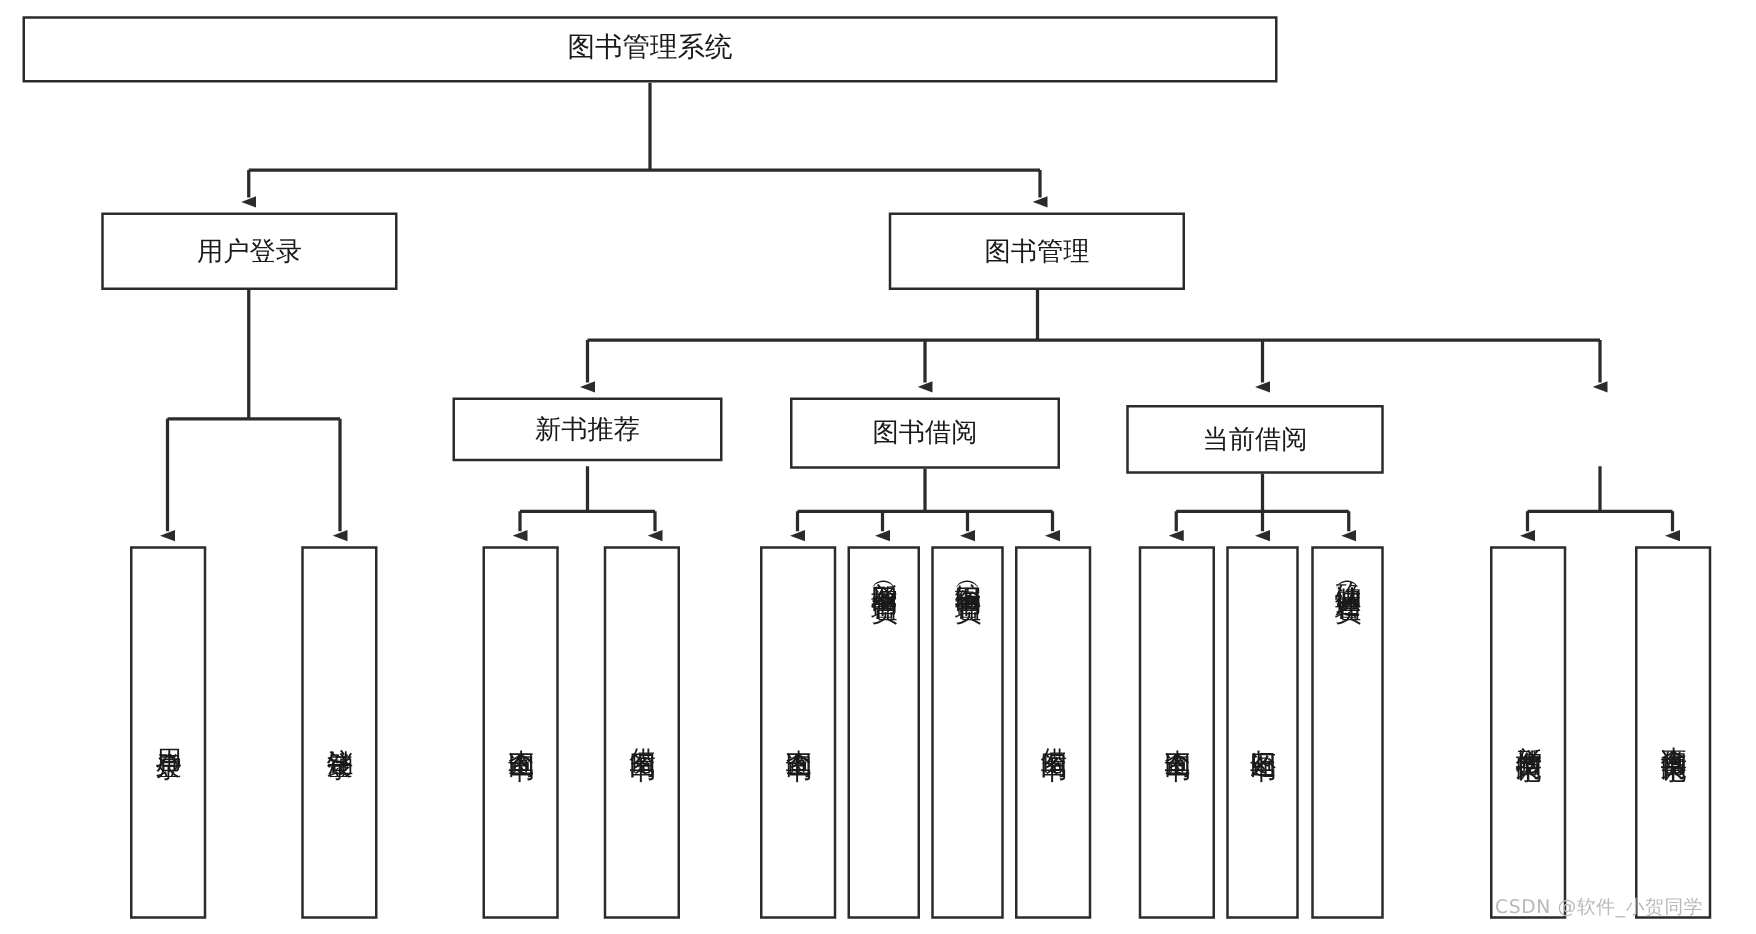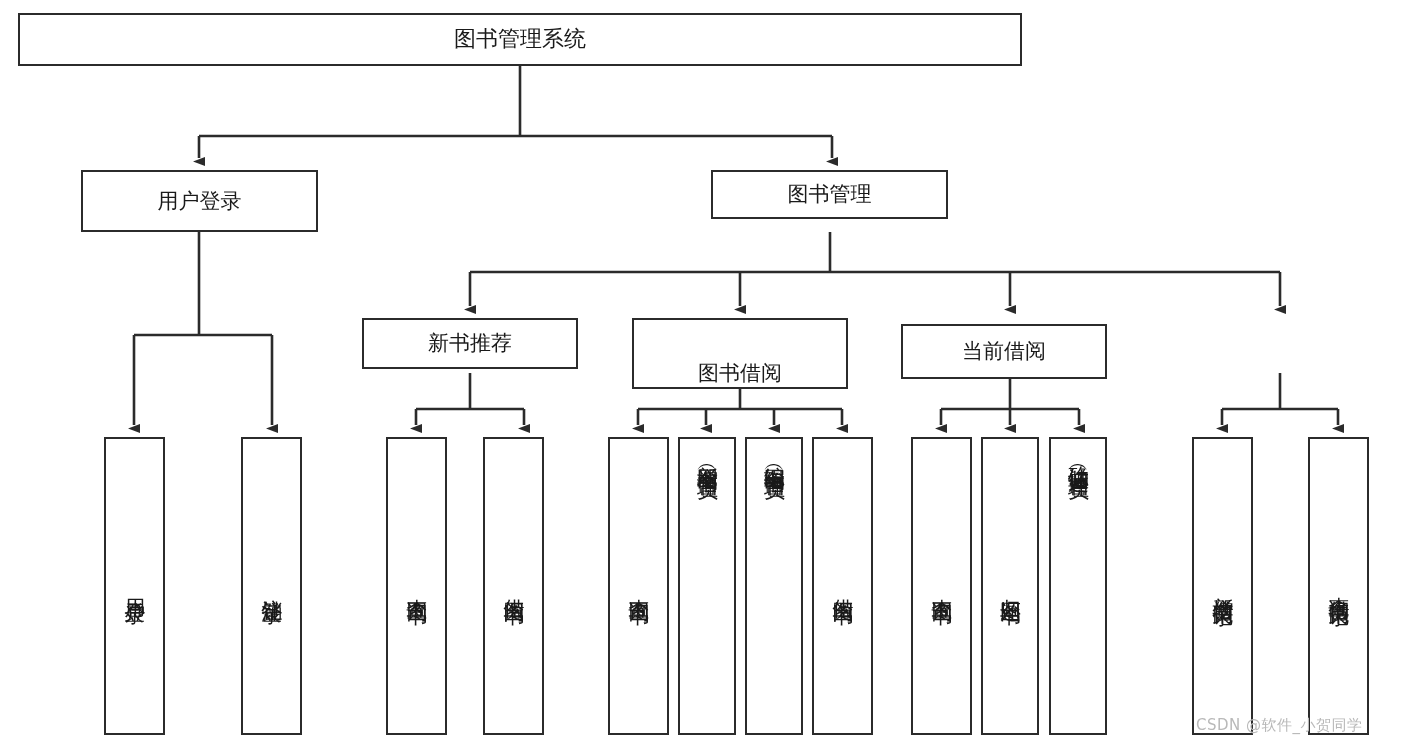--- a/index.html
+++ b/index.html
@@ -126,28 +126,28 @@
     </g>
   </svg>
 
   <div class="node root horizontal" style="left:18px; top:13px; width:1004px; height:53px;">
     <span class="lbl">图书管理系统</span>
   </div>
 
   <div class="node horizontal" style="left:81px; top:170px; width:237px; height:62px;">
     <span class="lbl">用户登录</span>
   </div>
-  <div class="node horizontal" style="left:711px; top:170px; width:237px; height:49px;">
+  <div class="node horizontal" style="left:711px; top:170px; width:237px; height:62px;">
     <span class="lbl">图书管理</span>
   </div>
 
   <div class="node horizontal" style="left:362px; top:318px; width:216px; height:51px;">
     <span class="lbl">新书推荐</span>
   </div>
-  <div class="node horizontal" style="left:632px; top:318px; width:216px; height:71px;align-items:flex-end;">
+  <div class="node horizontal" style="left:632px; top:318px; width:216px; height:57px;">
     <span class="lbl">图书借阅</span>
   </div>
   <div class="node horizontal" style="left:901px; top:324px; width:206px; height:55px;">
     <span class="lbl">当前借阅</span>
   </div>
 
   <div class="node vertical mid" style="left:104px; top:437px; width:61px; height:298px;">
     <span class="lbl">用户登录</span>
   </div>
   <div class="node vertical mid" style="left:241px; top:437px; width:61px; height:298px;">

